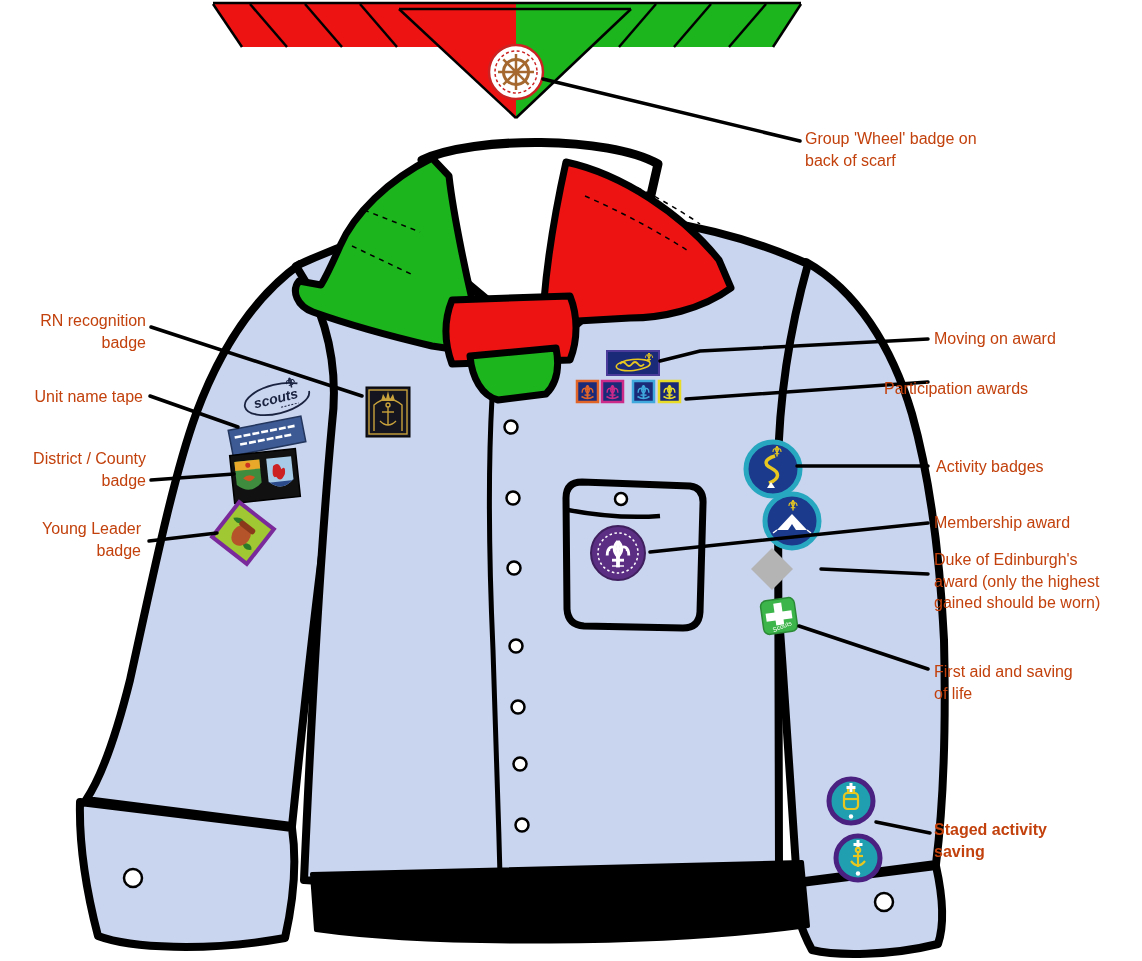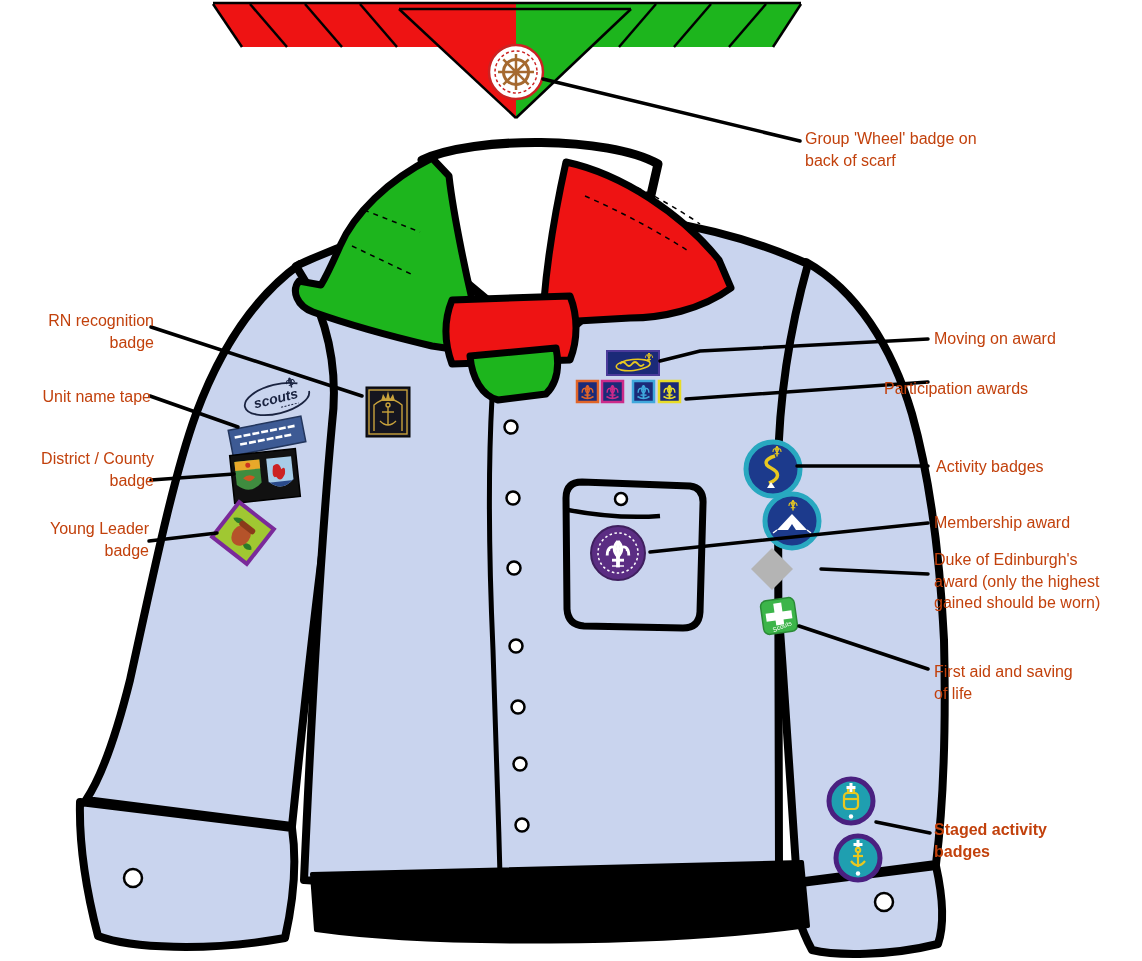--- a/index.html
+++ b/index.html
@@ -1,20 +1,20 @@
 <!DOCTYPE html>
 <html><head>
 <meta charset="utf-8">
 <style>
   html,body { margin:0; padding:0; background:#ffffff; }
   .stage { position:relative; width:1142px; height:961px; background:#fff; overflow:hidden;
            font-family:"Liberation Sans", sans-serif; }
   .stage svg { position:absolute; top:0; left:0; }
   .lbl { position:absolute; font-size:16px; line-height:21.5px; color:#c2410c; white-space:nowrap; }
-  .lbl.ra { text-align:right;padding-left:8px; }
+  .lbl.ra { text-align:right; }
 </style>
 </head>
 <body>
 
 <div class="stage">
 
 <svg width="1142" height="961" viewBox="0 0 1142 961">
   <defs>
     <g id="fleur" fill="none" stroke="currentColor">
       <path d="M 0,6 L 0,-5" stroke-width="1.6"></path>
@@ -336,16 +336,16 @@
   </div>
 
   <div class="lbl" style="left:934px; top:549px;">
     <div>Duke of Edinburgh's</div>
     <div>award (only the highest</div>
     <div>gained should be worn)</div>
   </div>
 
   <div class="lbl" style="left:934px; top:819px;font-weight:bold;">
     <div>Staged activity</div>
-    <div>badges</div>
+    <div>saving</div>
   </div>
 
 </div>
 
 </body></html>

